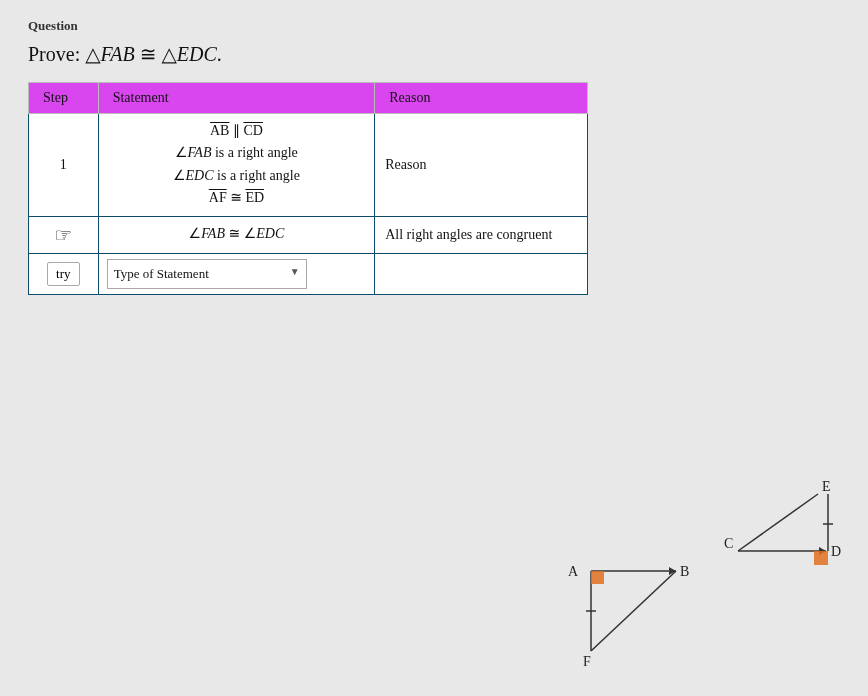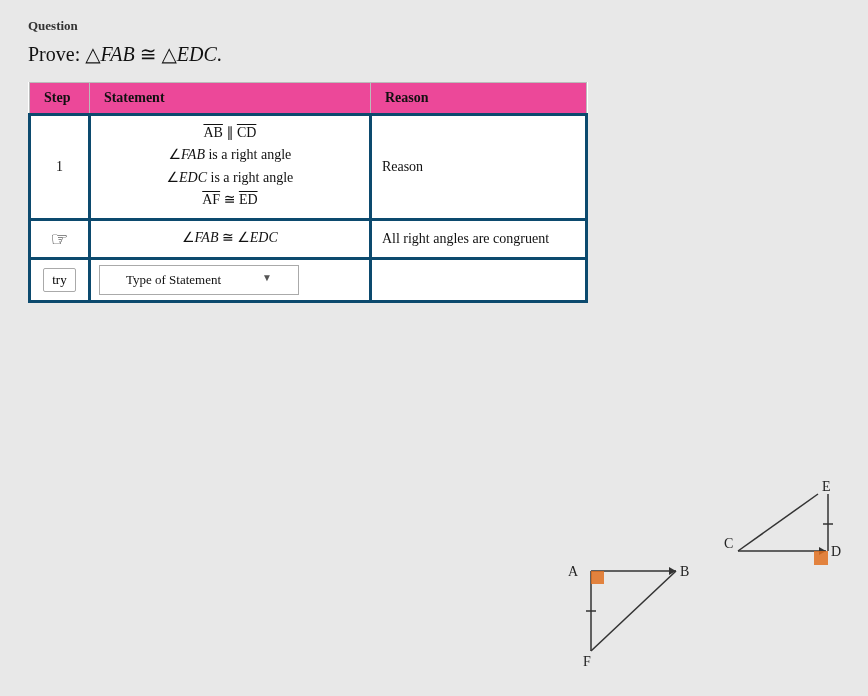--- a/index.html
+++ b/index.html
@@ -41,64 +41,64 @@
       border-collapse: collapse;
       width: 560px;
       background: white;
       border: 1px solid #bbb;
     }
     .proof-table th {
       border: 1px solid #bbb;
       padding: 7px 14px;
       text-align: left;
       font-size: 14px;
-      font-weight: bold;
-      background: #ec4899;
+      font-weight: normal;
+      background: #d946ef;
       color: #111;
     }
     .proof-table td {
-      border: 3px solid #0c4a6e;
+      border: 1px solid #0c4a6e;
       padding: 6px 10px;
       vertical-align: middle;
       color: #111;
       font-size: 14px;
     }
     .step-cell {
       text-align: center;
       width: 45px;
       font-size: 14px;
     }
     .statement-cell {
       width: 260px;
       text-align: center;
       line-height: 1.6;
     }
     .reason-cell {
       width: 200px;
       font-size: 14px;
     }
     .try-row td {
-      padding: 6px 8px;
+      padding: 6px 16px;
       vertical-align: middle;
     }
     .try-btn {
       background: white;
       border: 1px solid #aaa;
       padding: 3px 8px;
       font-size: 13px;
       cursor: pointer;
       font-family: Georgia, serif;
       border-radius: 2px;
     }
     .type-dropdown {
       display: inline-flex;
       align-items: flex-start;
       background: white;
       border: 1px solid #aaa;
-      padding: 4px 26px;
+      padding: 4px 6px;
       font-size: 13px;
       min-width: 200px;
       justify-content: space-between;
       cursor: pointer;
       gap: 17px;
     }
     .type-dropdown .arrow {
       font-size: 10px;
       color: #555;
       margin-left: 8px;

